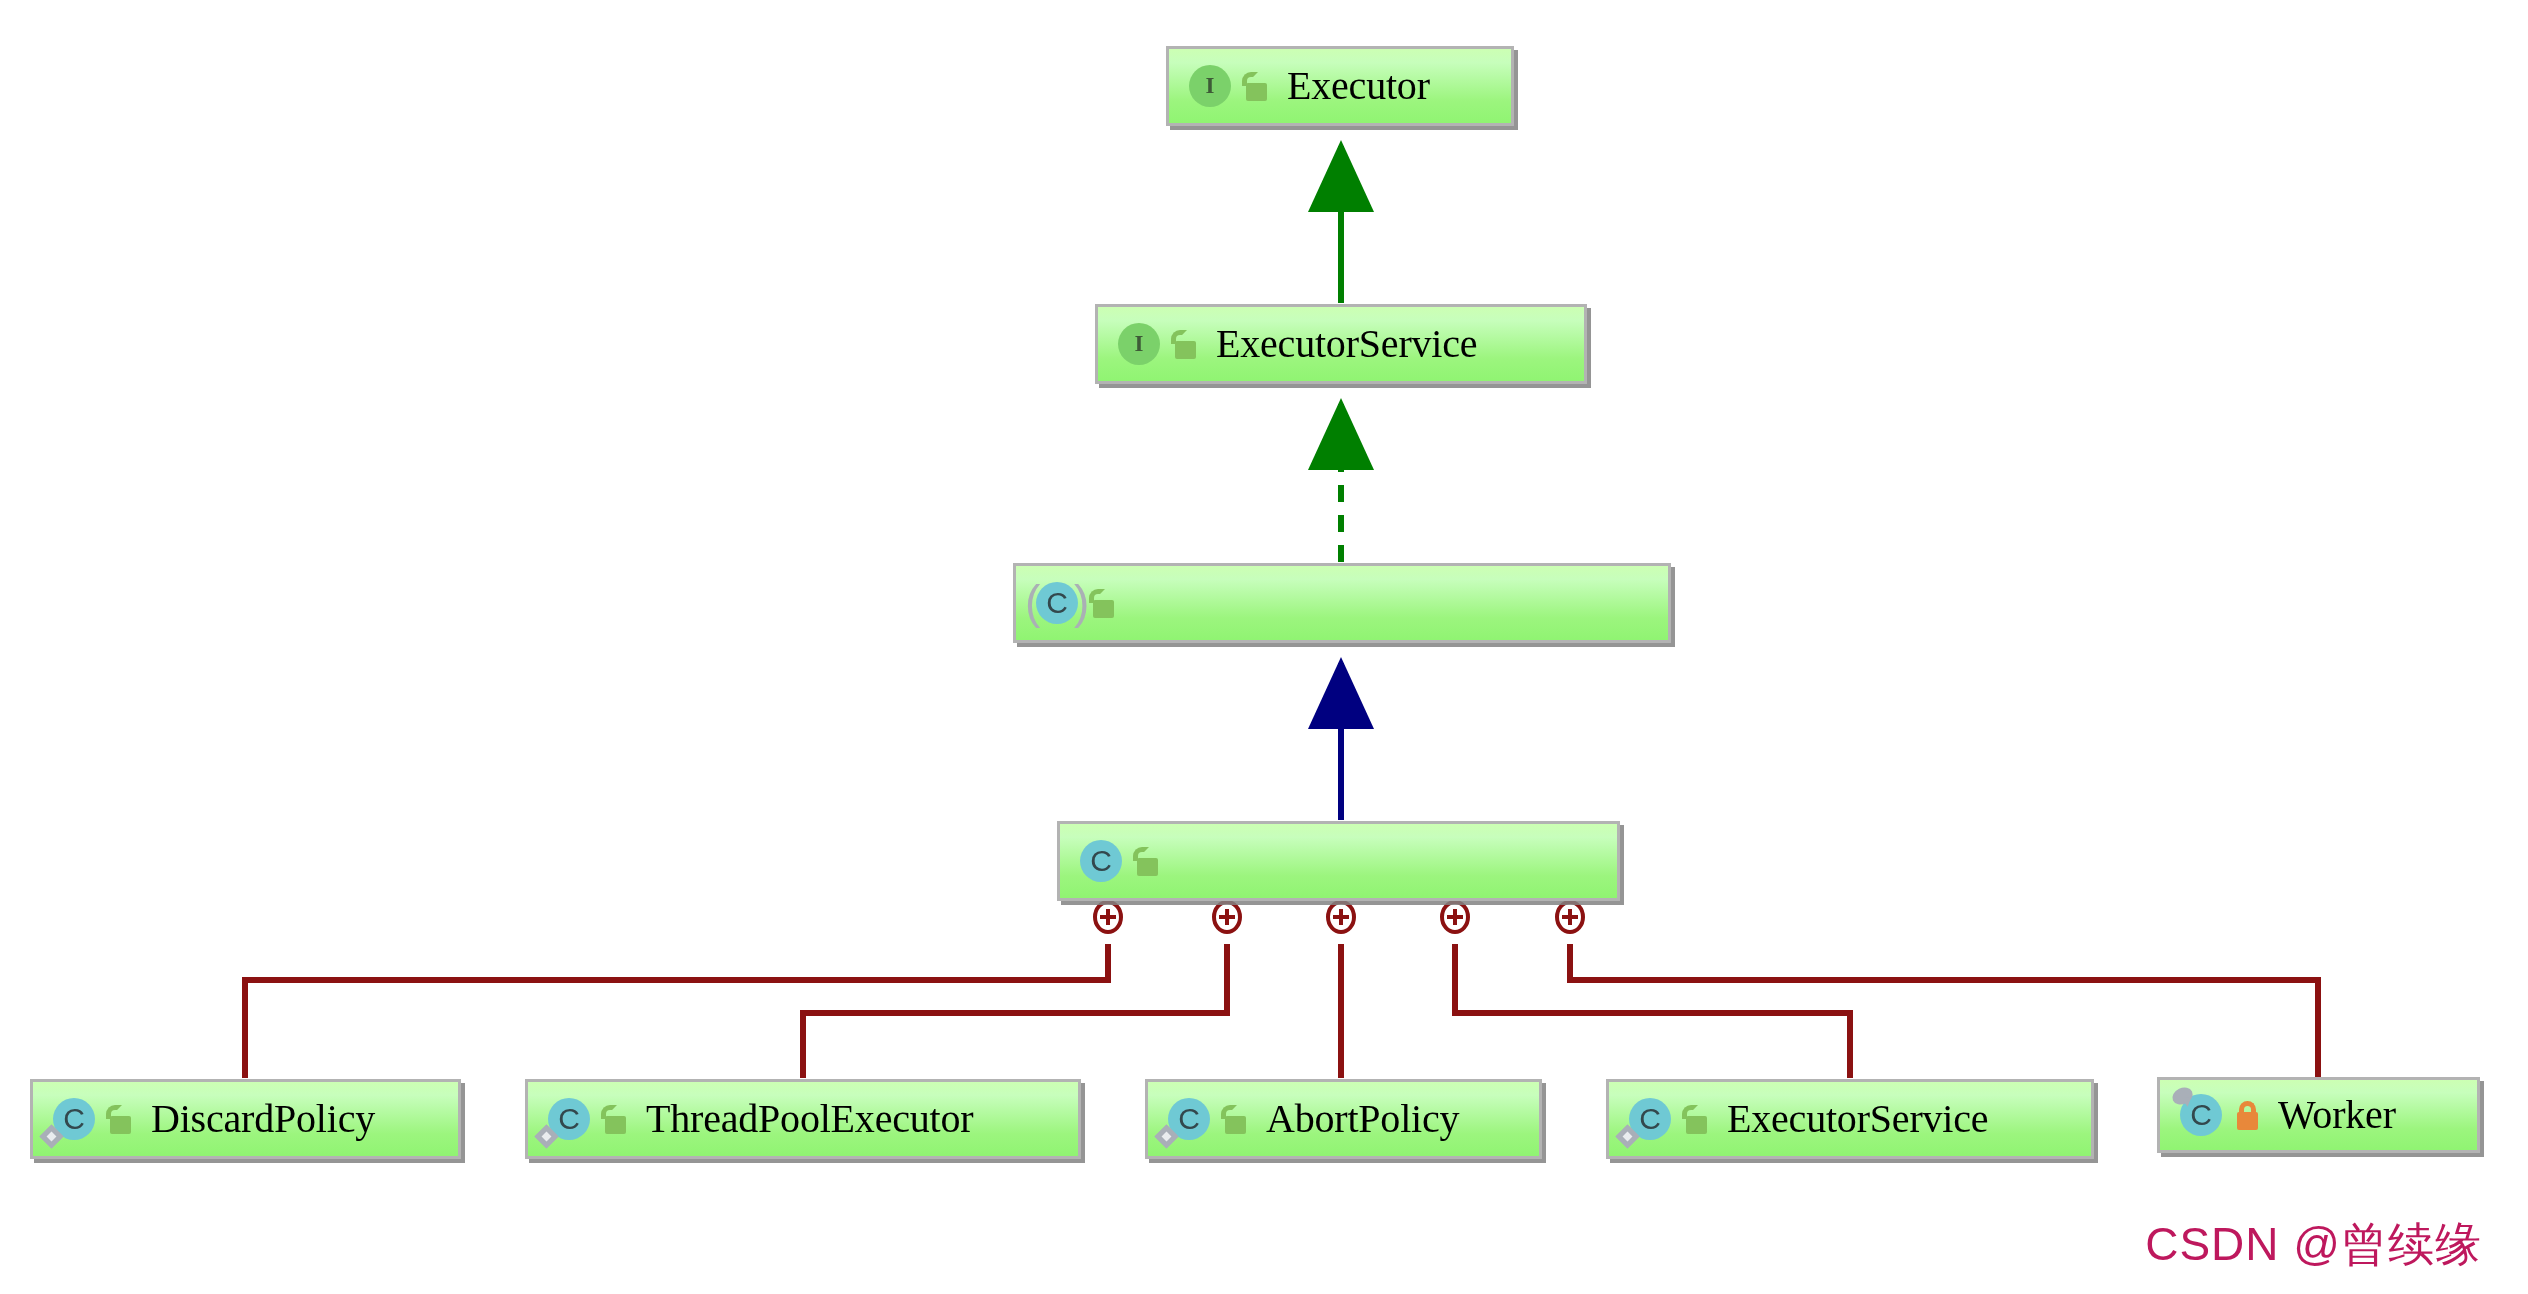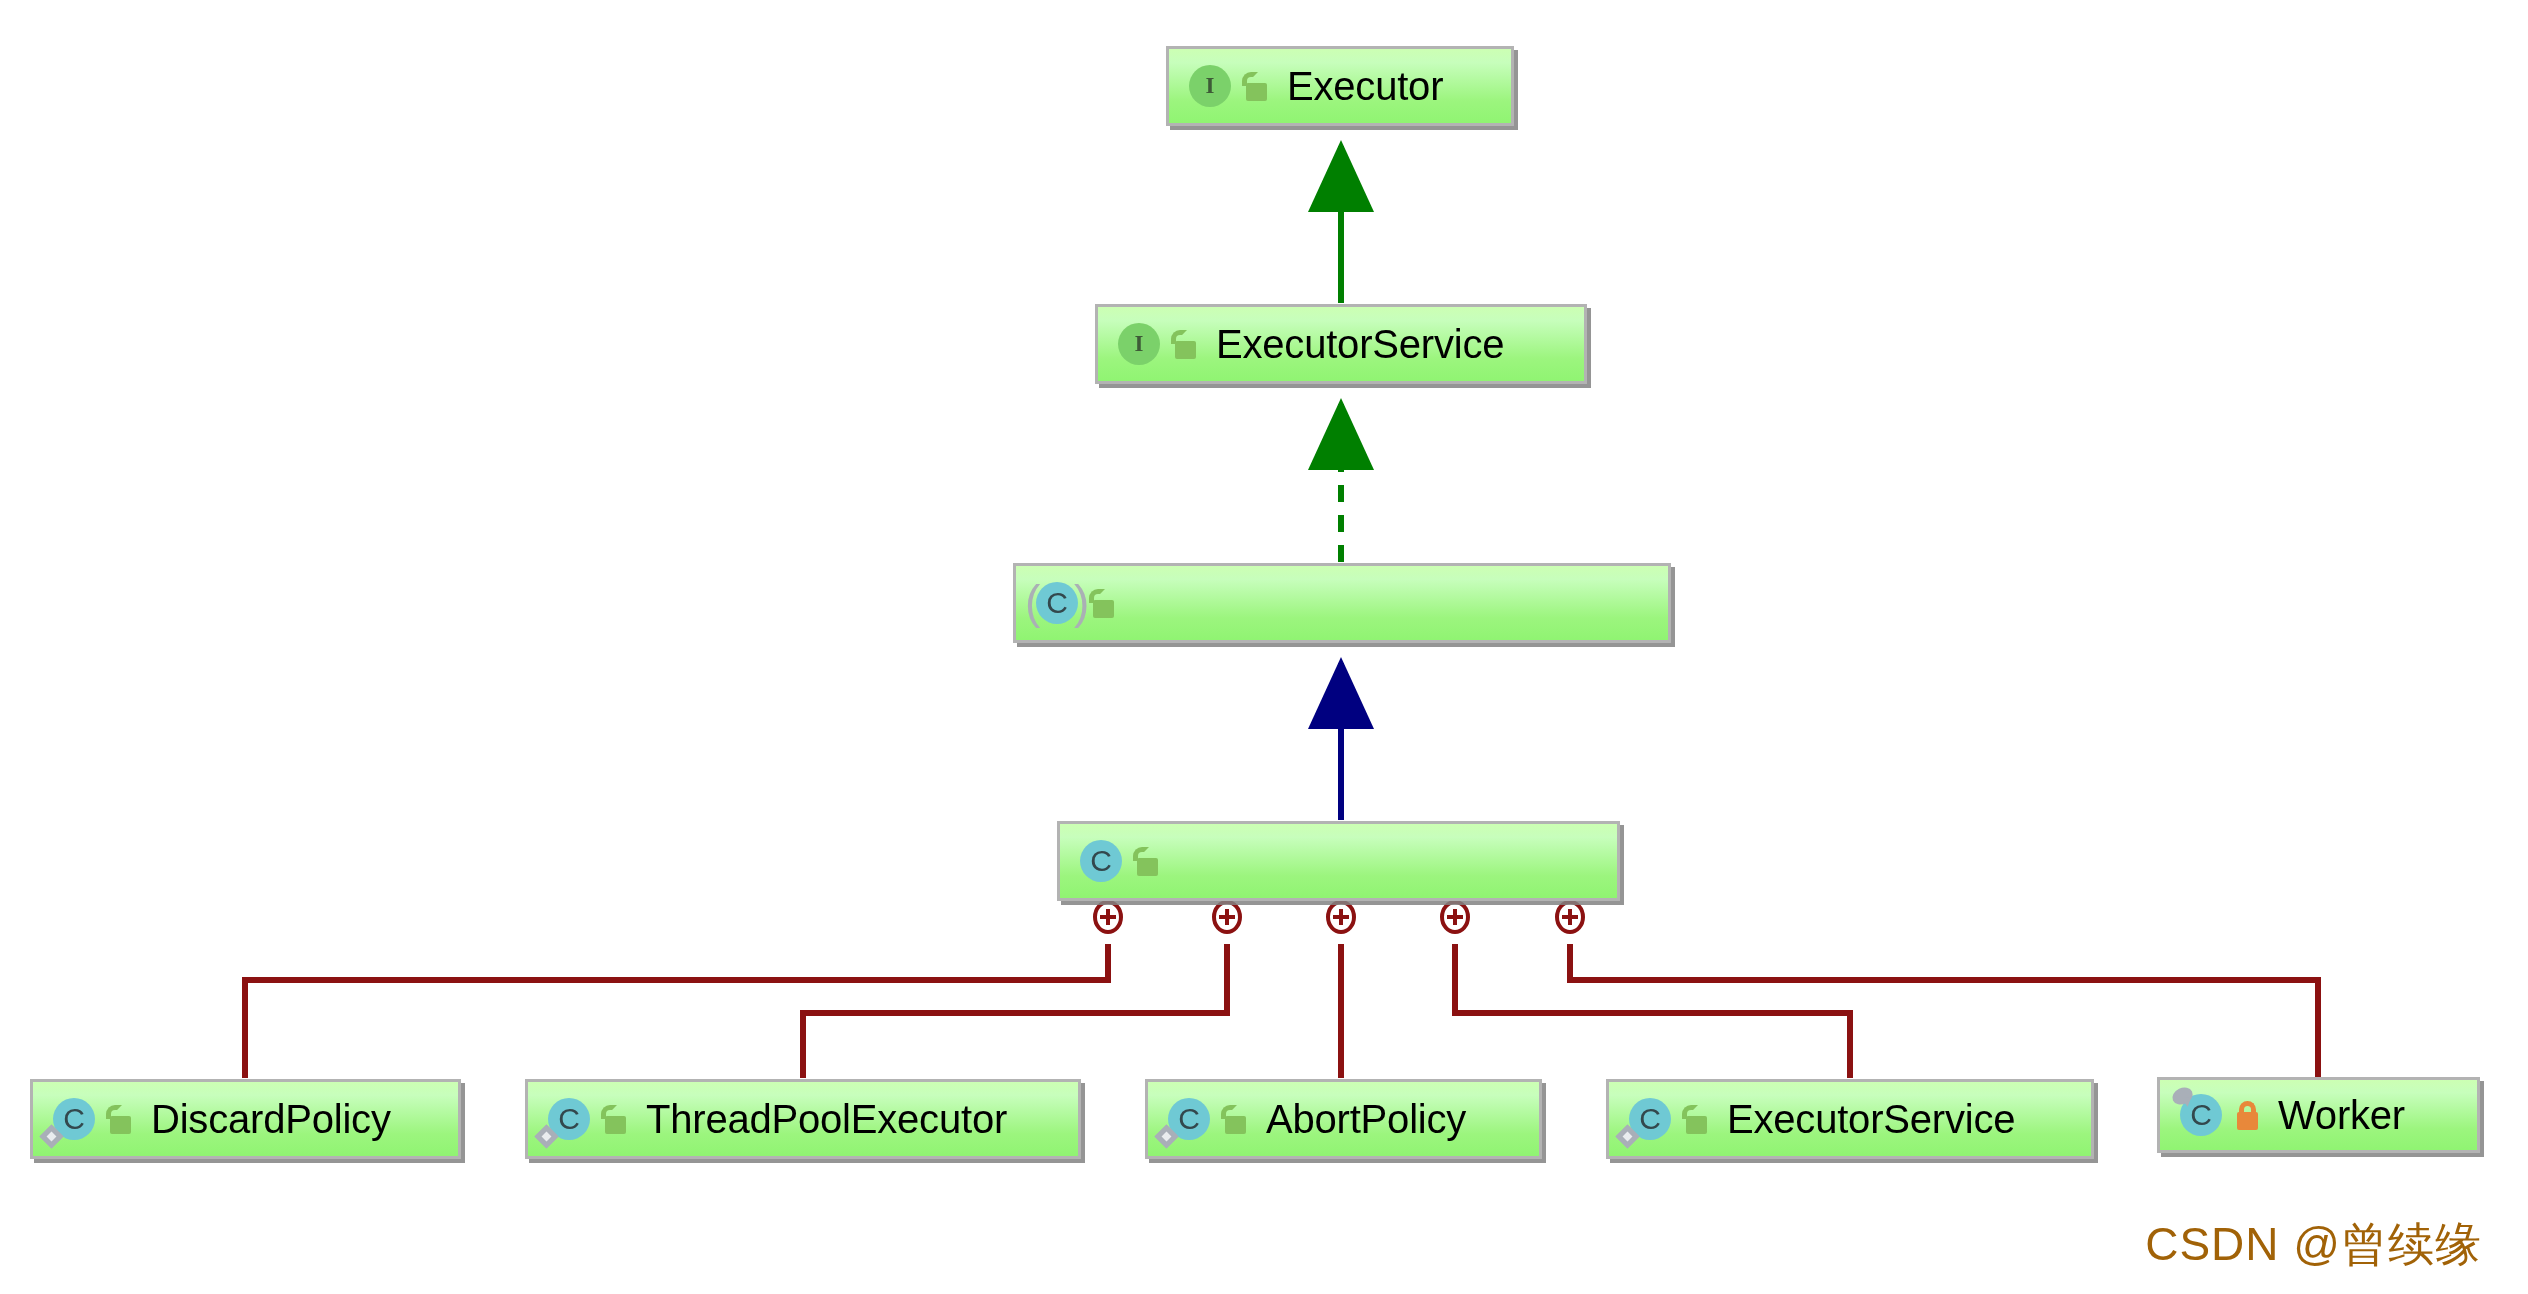--- a/index.html
+++ b/index.html
@@ -37,21 +37,21 @@
     border: 3px solid #b3b3b3;
     box-shadow: 4px 4px 0 rgba(130,130,130,0.85);
     padding: 0 16px 0 14px;
     white-space: nowrap;
   }
   .node .label {
     font-size: 40px;
     color: #000000;
     letter-spacing: -0.2px;
     line-height: 1;
-    font-family: Liberation Sans, sans-serif;
+    font-family: Liberation Serif, serif;
   }
 
   
   .icon-wrap {
     position: relative;
     width: 50px;
     height: 50px;
     flex: 0 0 50px;
     margin-right: 8px;
   }
@@ -220,21 +220,21 @@
     height: 16px;
     background: #8b1111;
   }
 
   
   #watermark {
     position: absolute;
     right: 46px;
     bottom: 18px;
     font-size: 46px;
-    color: #a16207;
+    color: #be185d;
     font-family: "Liberation Sans", sans-serif;
     letter-spacing: 1px;
     white-space: nowrap;
     user-select: none;
   }
 </style>
 </head>
 <body>
 
 <div id="canvas">

